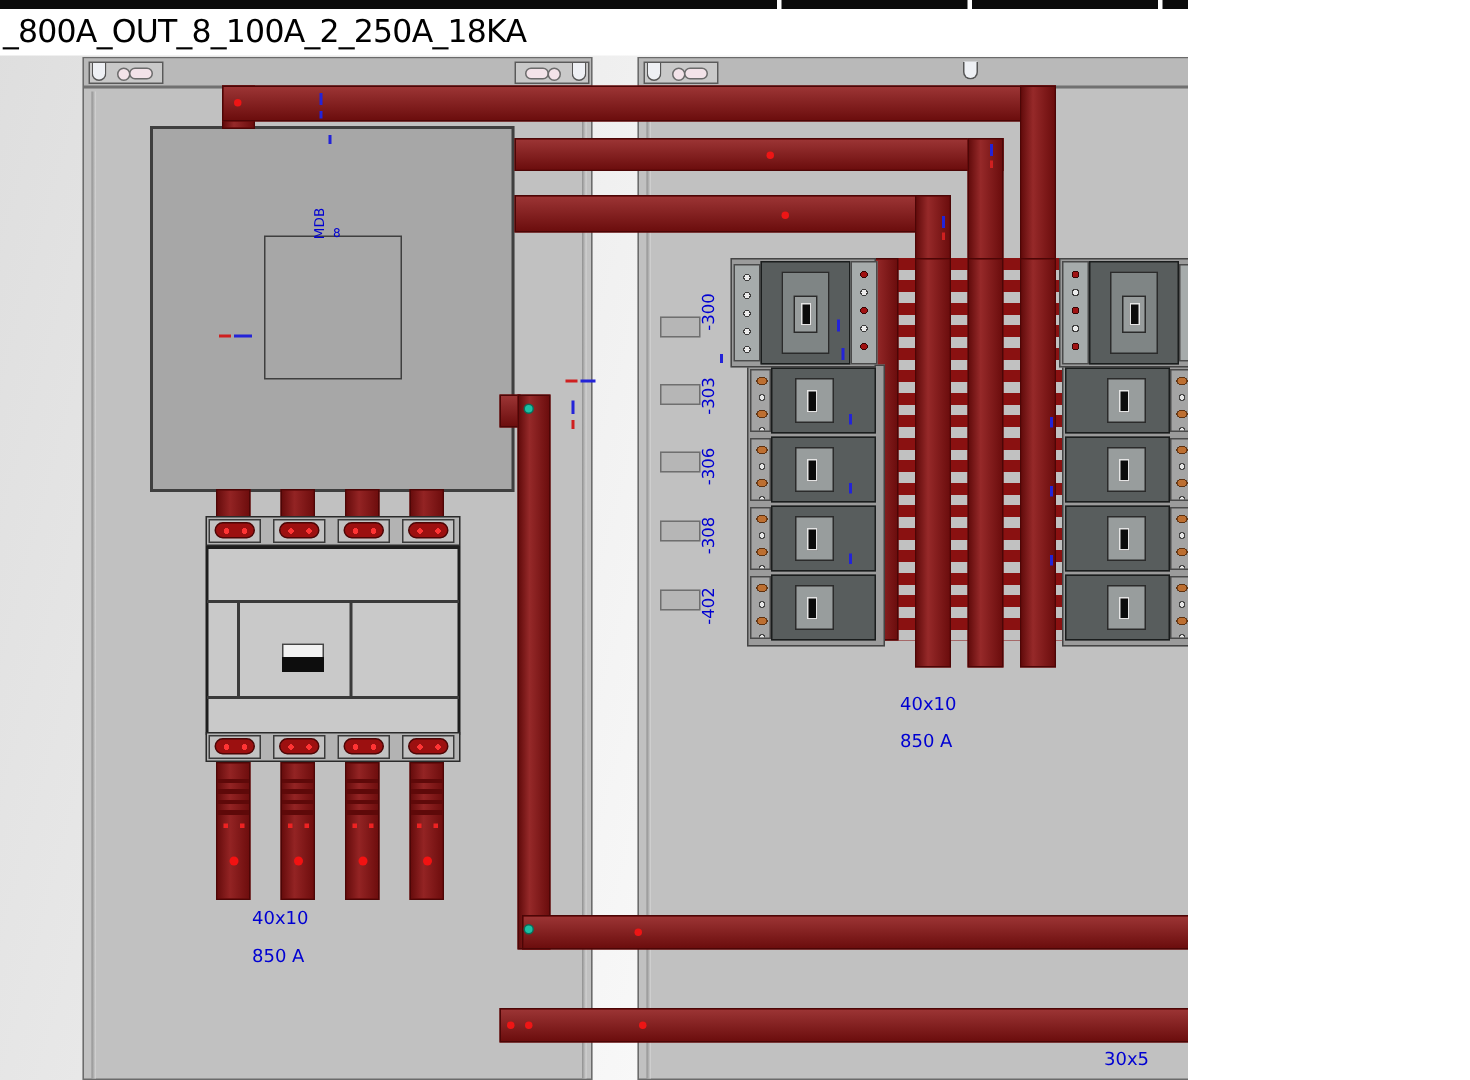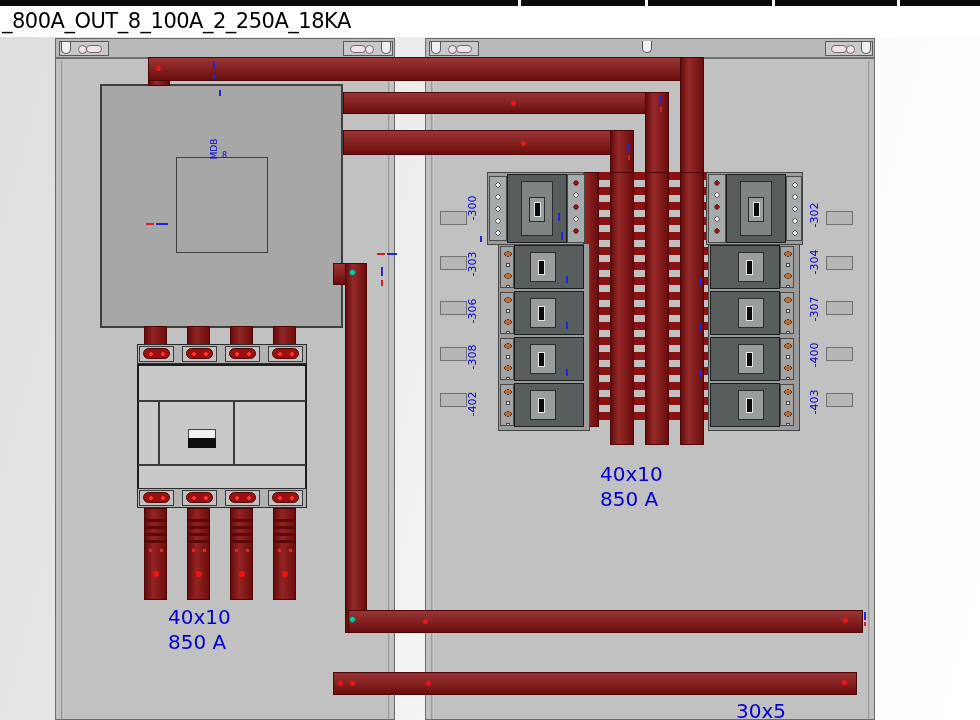--- a/index.html
+++ b/index.html
@@ -1,16 +1,16 @@
 <!DOCTYPE html>
 <html><head>
 <meta charset="utf-8">
 <style>
   html,body{margin:0;padding:0;background:#fff;}
-  .stage{position:relative;width:980px;height:720px;overflow:hidden;
+  .stage{position:relative;width:792px;height:720px;overflow:hidden;
          font-family:"DejaVu Sans","Liberation Sans",sans-serif;
          background:linear-gradient(105deg,#dedede 0%,#ececec 35%,#fbfbfb 70%,#ffffff 100%);}
   .abs{position:absolute;box-sizing:border-box;}
   
   .topbar{position:absolute;left:0;top:0;width:980px;height:6px;background:#0b0b0b;}
   .tgap{position:absolute;top:0;width:3px;height:6px;background:#fff;}
   .titleband{position:absolute;left:0;top:6px;width:980px;height:31px;background:#ffffff;}
   .title{position:absolute;left:2px;top:9px;font-size:21px;color:#000;letter-spacing:-0.5px;white-space:nowrap;}
   
   .panel{position:absolute;background:#c1c1c1;border:1px solid #6b6b6b;box-sizing:border-box;}
@@ -59,21 +59,21 @@
     radial-gradient(circle 3.5px at 8px 20px,#ececec 48%,#3c3c3c 50% 72%,rgba(0,0,0,0) 74%),
     radial-gradient(circle 3.5px at 8px 32px,#a01212 0 55%,#360404 56% 72%,rgba(0,0,0,0) 74%),
     radial-gradient(circle 3.5px at 8px 44px,#ececec 48%,#3c3c3c 50% 72%,rgba(0,0,0,0) 74%),
     radial-gradient(circle 3.5px at 8px 56px,#a01212 0 55%,#360404 56% 72%,rgba(0,0,0,0) 74%);}
   .s4c{background-color:#a4a4a4;background-image:
     radial-gradient(ellipse 5px 3.5px at 7px 7px,#bd6f31 0 60%,#5d3110 61% 76%,rgba(0,0,0,0) 78%),
     radial-gradient(circle 3px at 7px 18px,#e6e6e6 48%,#444 50% 74%,rgba(0,0,0,0) 76%),
     radial-gradient(ellipse 5px 3.5px at 7px 29px,#bd6f31 0 60%,#5d3110 61% 76%,rgba(0,0,0,0) 78%),
     radial-gradient(circle 3px at 7px 40px,#e6e6e6 48%,#444 50% 74%,rgba(0,0,0,0) 76%);}
   
-  .bluetext{position:absolute;color:#0000d2;font-size:20px;white-space:nowrap;text-align:right;}
+  .bluetext{position:absolute;color:#0000d2;font-size:12px;white-space:nowrap;text-align:right;}
   .rlabel{position:absolute;width:44px;height:14px;line-height:14px;text-align:center;transform:rotate(-90deg);color:#0000d2;font-size:11px;white-space:nowrap;}
   .mdb{position:absolute;left:199px;top:142px;width:30px;height:14px;line-height:14px;transform:rotate(-90deg);color:#0000d2;font-size:9px;text-align:center;}
   .mdb8{position:absolute;left:222px;top:151px;color:#0000d2;font-size:8px;}
   .tk{position:absolute;width:2px;background:#2323d8;}
   .tk.r{background:#cf2020;}
   .hd{position:absolute;height:2px;}
   .hd.r{background:#cf2020;} .hd.b{background:#2323d8;}
 </style>
 </head>
 <body>

